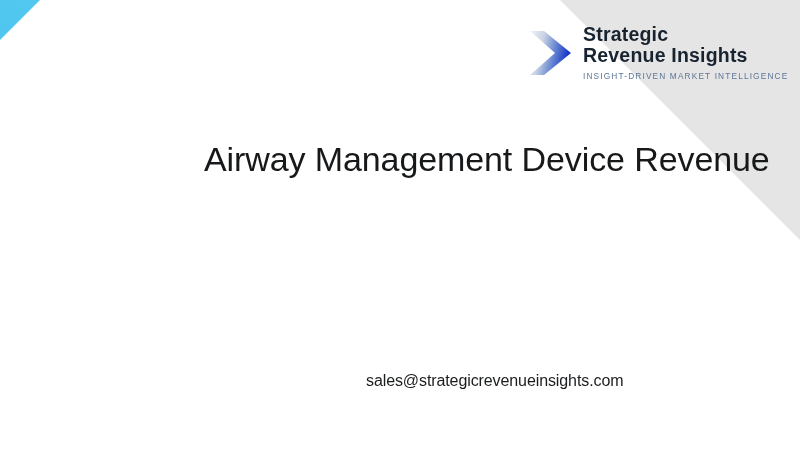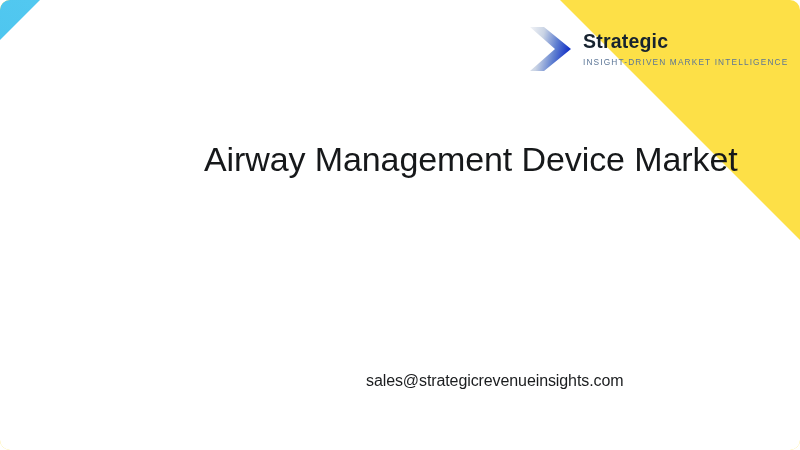--- a/index.html
+++ b/index.html
@@ -5,23 +5,22 @@
   html, body {
     margin: 0;
     padding: 0;
     background: #ffffff;
   }
   #slide {
     position: relative;
     width: 800px;
     height: 450px;
     overflow: hidden;
-    background: #fde047;
+    background: #e5e5e5;
     font-family: "Liberation Sans", sans-serif;
-    border-radius: 10px;
   }
 
   
   .art {
     position: absolute;
     inset: 0;
     overflow: hidden;
     pointer-events: none;
   }
   .art > * { position: absolute; }
@@ -230,21 +229,22 @@
           <stop offset="0%" stop-color="#f2f4f7"></stop>
           <stop offset="35%" stop-color="#c9d3e4"></stop>
           <stop offset="70%" stop-color="#5f7fd0"></stop>
           <stop offset="100%" stop-color="#1836c8"></stop>
         </linearGradient>
       </defs>
       <path d="M2,3 L16,3 L43,25 L16,47 L2,47 L27,25 Z" fill="url(#chevGrad)"></path>
     </svg>
     <div class="logo-text">
       <div class="logo-line">Strategic</div>
+      <div class="logo-line">Revenue Insights</div>
       <div class="logo-tag">INSIGHT-DRIVEN MARKET INTELLIGENCE</div>
     </div>
   </div>
 
-  <div class="title">Airway Management Device Market</div>
+  <div class="title">Airway Management Device Revenue</div>
 
   <div class="email">sales@strategicrevenueinsights.com</div>
 
 </div>
 
 </body></html>

